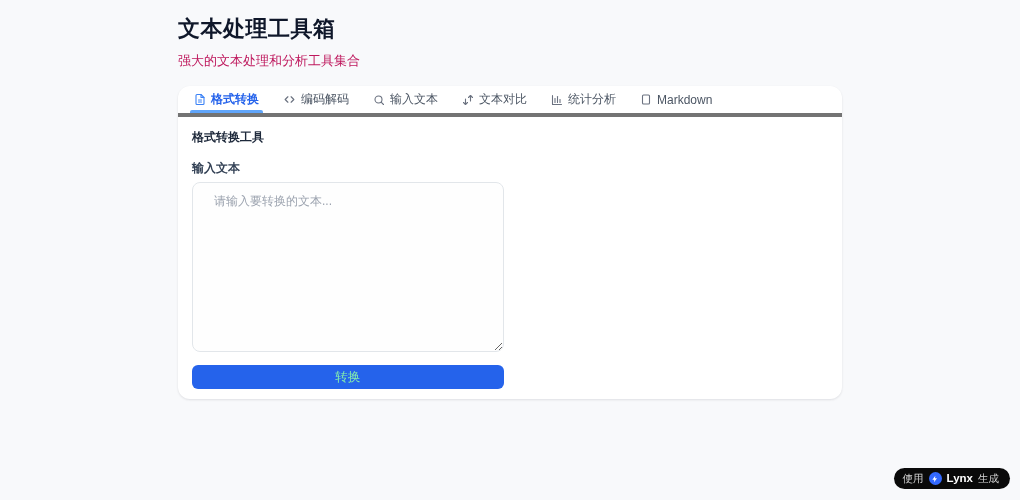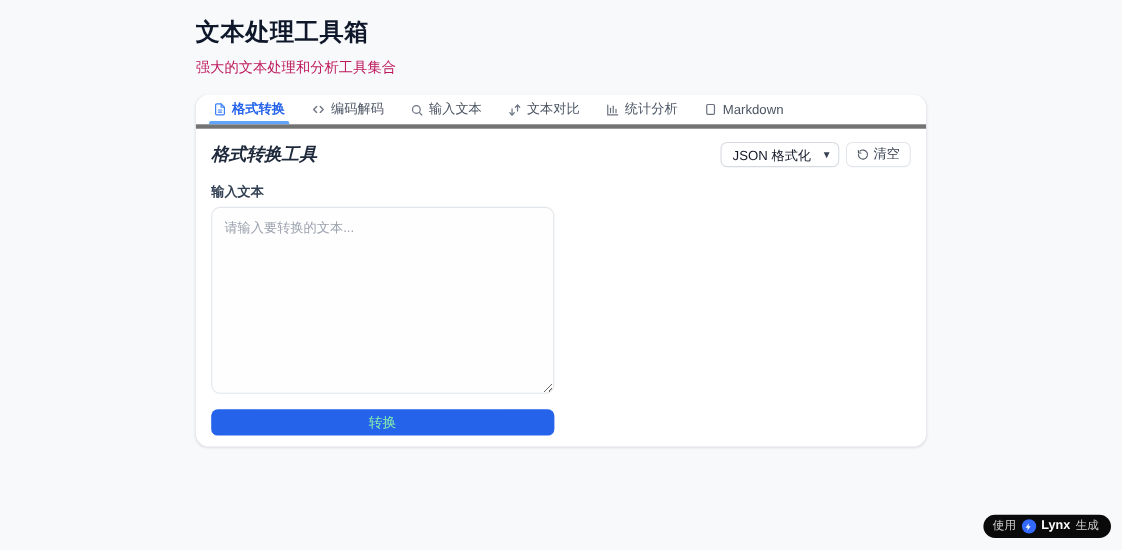--- a/index.html
+++ b/index.html
@@ -45,21 +45,21 @@
   .tab.active .ticon { color:#3b82f6; }
   .tab.active::after {
     content:""; position:absolute; left:-2px; right:-2px; bottom:0;
     height:3px; background:#60a5fa; border-radius:2px 2px 0 0;
   }
   svg { display:block; }
 
   
   .panel { padding:12px 14px 10px 14px; }
   .panel-head { display:flex; align-items:center; justify-content:space-between; }
-  .panel-title { font-size:16px; font-weight:700; color:#1e293b;font-style:italic; }
+  .panel-title { font-size:12px; font-weight:700; color:#1e293b; }
   .controls { display:flex; gap:6px; align-items:center; }
   .select-wrap { position:relative; }
   .mode-select {
     -webkit-appearance:none; appearance:none;
     font-family:inherit; font-size:12px; color:#111827;
     background:#fff; border:1px solid #d7dbe0; border-radius:6px;
     padding:4px 24px 4px 10px; height:23px; line-height:1; cursor:pointer;
   }
   .select-chevron {
     position:absolute; right:7px; top:50%; transform:translateY(-54%);
@@ -80,21 +80,21 @@
   .btn-copy {
     display:flex; align-items:center; gap:4px;
     font-family:inherit; font-size:11.5px; color:#4b5563;
     background:transparent; border:none; cursor:pointer; padding:0;
   }
   .btn-copy .bicon { color:#6b7280; display:flex; }
   textarea {
     width:100%; height:170px;
     font-family:inherit; font-size:12px; color:#111827;
     border:1px solid #e2e6ea; border-radius:8px;
-    padding:10px 11px; resize:vertical;
+    padding:10px 21px; resize:vertical;
     background:#fefefe; outline:none;
   }
   textarea::placeholder { color:#9ca3af; }
   .output-area { background:#fbfcfd; }
 
   .btn-convert {
     width:100%; height:24px; margin-top:9px;
     background:#2563eb; color:#86efac;
     font-family:inherit; font-size:12.5px;
     border:none; border-radius:6px; cursor:pointer;
@@ -189,37 +189,20 @@
             </svg>
         </span>
         <span>Markdown</span>
       </div>
 
     </div>
 
     <div class="panel">
       <div class="panel-head">
         <h2 class="panel-title">格式转换工具</h2>
-        <div class="controls">
-          <span class="select-wrap">
-            <select class="mode-select">
-              <option>JSON 格式化</option>
-            </select>
-            <span class="select-chevron">▼</span>
-          </span>
-          <button class="btn-clear">
-            <span class="bicon">
-              <svg width="11" height="11" viewBox="0 0 24 24" fill="none" stroke="currentColor" stroke-width="2.2" stroke-linecap="round" stroke-linejoin="round">
-                  <path d="M3 12a9 9 0 1 0 3-6.7"></path>
-                  <path d="M3 4v5h5"></path>
-                </svg>
-            </span>
-            <span>清空</span>
-          </button>
-        </div>
       </div>
 
       <div class="columns">
         <div class="col">
           <div class="label-row">
             <span class="field-label">输入文本</span>
           </div>
           <textarea class="input-area" placeholder="请输入要转换的文本..." style=""></textarea>
           <button class="btn-convert">转换</button>
         </div>

